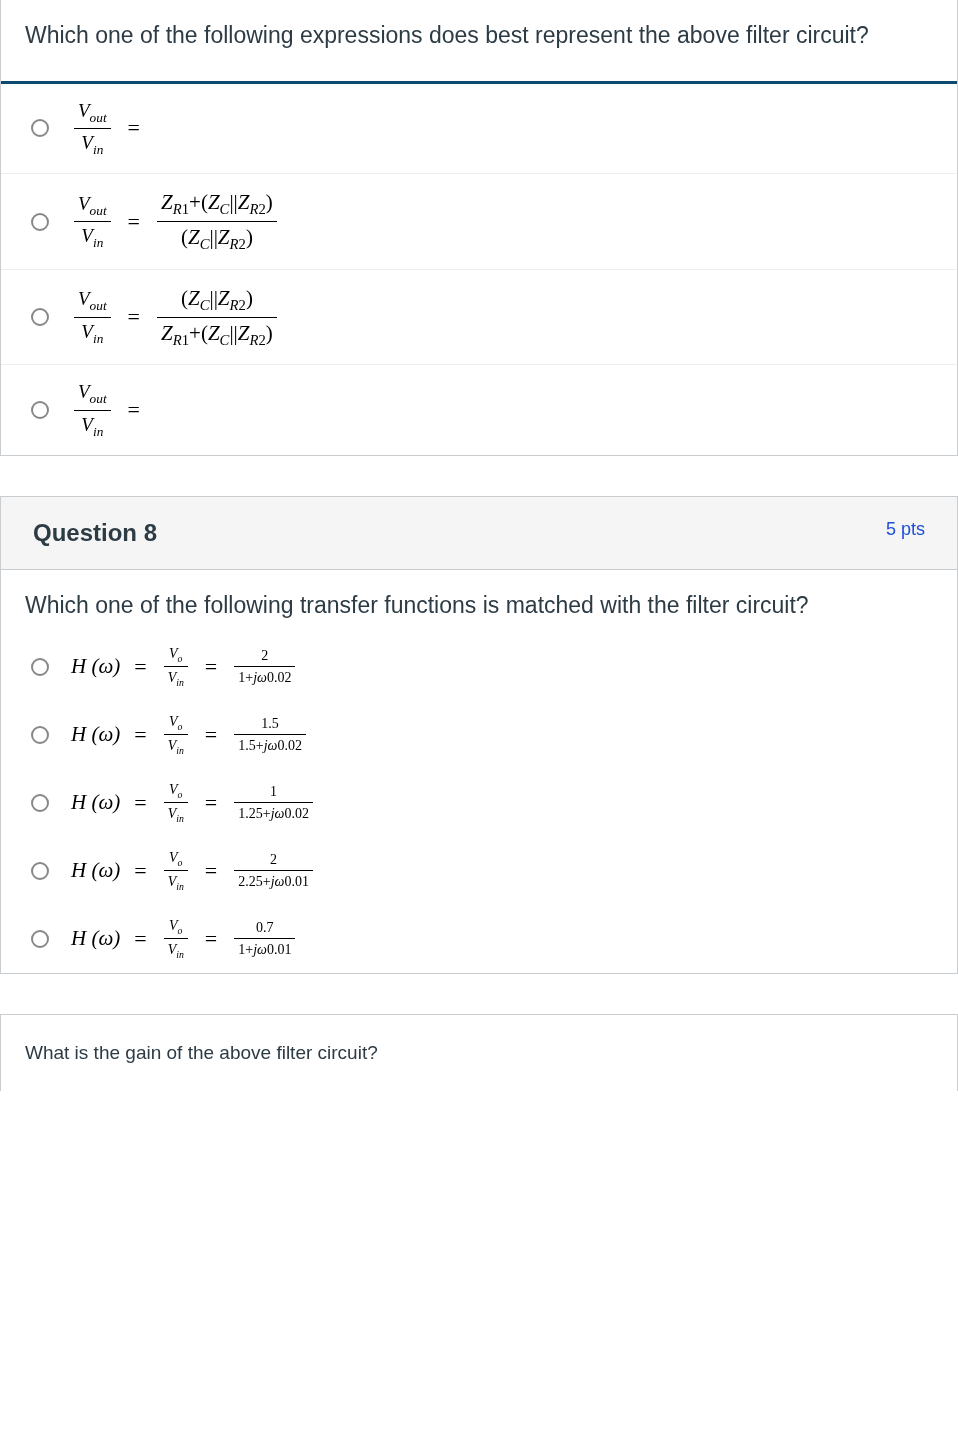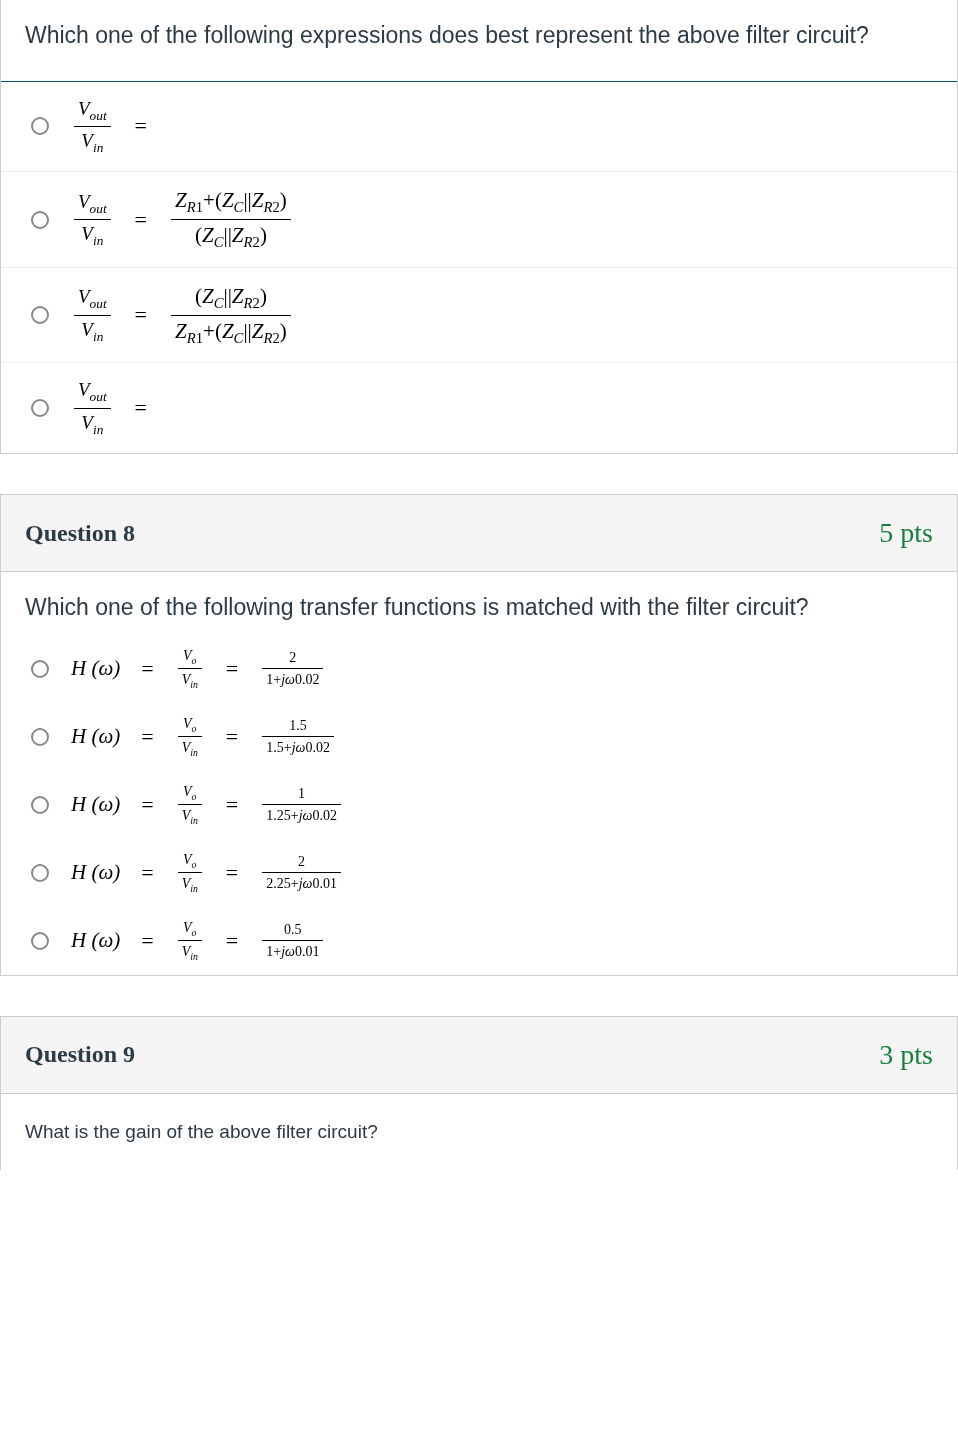--- a/index.html
+++ b/index.html
@@ -19,21 +19,21 @@
       margin-bottom: 40px;
     }
     .question-card.no-top-border {
       border-top: none;
     }
     .question-text {
       padding: 18px 24px 28px 24px;
       font-size: 23px;
       line-height: 1.5;
       color: #2d3b45;
-      border-bottom: 1px solid #0c4a6e;
+      border-bottom: 3px solid #0c4a6e;
     }
     .options-group {
       padding: 0;
     }
     .option-row {
       display: flex;
       align-items: center;
       padding: 14px 24px 14px 30px;
       border-top: 1px solid #eee;
       min-height: 78px;
@@ -49,34 +49,33 @@
       margin-right: 22px;
       flex-shrink: 0;
     }
     .option-label {
       display: flex;
       align-items: center;
     }
     .question-header {
       display: flex;
       justify-content: space-between;
-      align-items: center;
-      padding: 22px 24px;
+      align-items: flex-start;
+      padding: 22px 32px;
       border-bottom: 1px solid #c7cdd1;
       background: #f5f5f5;
-      font-family: Liberation Serif, serif;
     }
     .question-title {
       font-size: 24px;
       font-weight: bold;
       color: #2d3b45;
     }
     .question-pts {
-      font-size: 28px;
-      color: #15803d;
+      font-size: 18px;
+      color: #1d4ed8;
     }
     .question-body {
       padding: 24px 24px 10px 24px;
     }
     
     .frac {
       display: inline-block;
       vertical-align: middle;
       text-align: center;
       margin: 0 3px;
@@ -91,21 +90,21 @@
       display: block;
       padding: 1px 4px 0 4px;
       line-height: 1.4;
     }
     .math {
       font-family: "Times New Roman", Times, serif;
       font-size: 21px;
       color: #000;
       display: flex;
       align-items: center;
-      gap: 15px;
+      gap: 8px;
     }
     .math .italic {
       font-style: italic;
     }
     .math sub {
       font-size: 0.7em;
       vertical-align: sub;
       font-style: italic;
     }
     .math .sub-nonit {
@@ -293,31 +292,27 @@
         <div class="radio"></div>
         <div class="option-label math">
           <span class="hw">H (ω)</span>
           <span class="eq">=</span>
           <span class="frac small-frac">
             <span class="num"><span class="italic">V<sub>o</sub></span></span>
             <span class="den"><span class="italic">V<sub>in</sub></span></span>
           </span>
           <span class="eq">=</span>
           <span class="frac small-frac">
-            <span class="num">0.5</span>
+            <span class="num">0.7</span>
             <span class="den">1+<span class="italic">jω</span>0.01</span>
           </span>
         </div>
       </div>
 
     </div>
   </div>
 </div>
 
 <div class="question-card" style="border-bottom:none; margin-bottom:0;">
-  <div class="question-header">
-    <div class="question-title">Question 9</div>
-    <div class="question-pts">3 pts</div>
-  </div>
   <div class="question-body">
     <div style="font-size:19px; line-height:1.5; padding-bottom:14px;">What is the gain of the above filter circuit?</div>
   </div>
 </div>
 
 </body></html>

